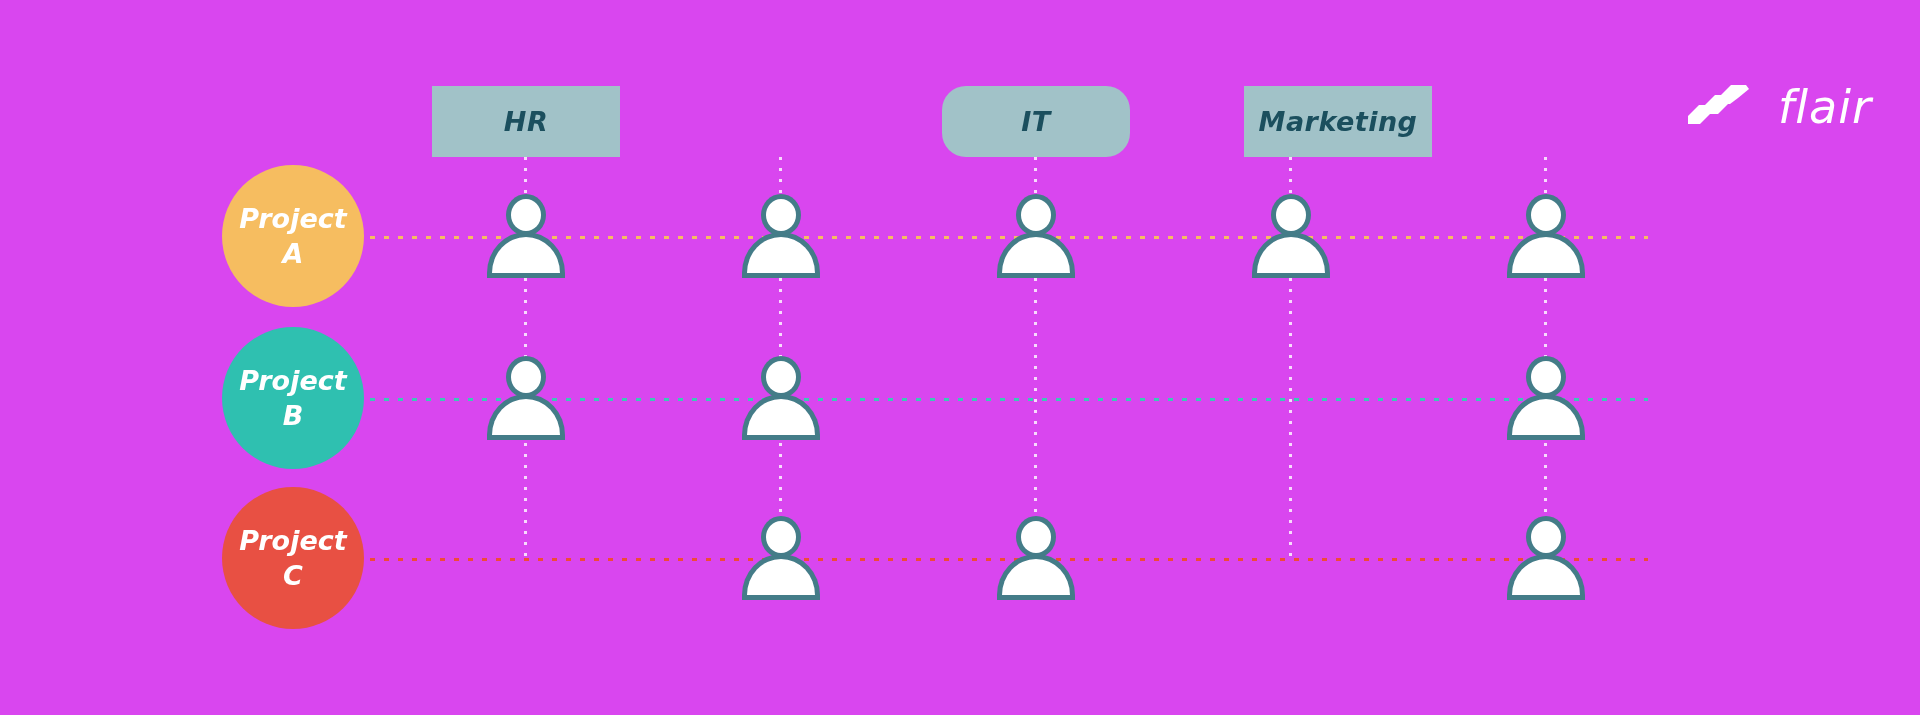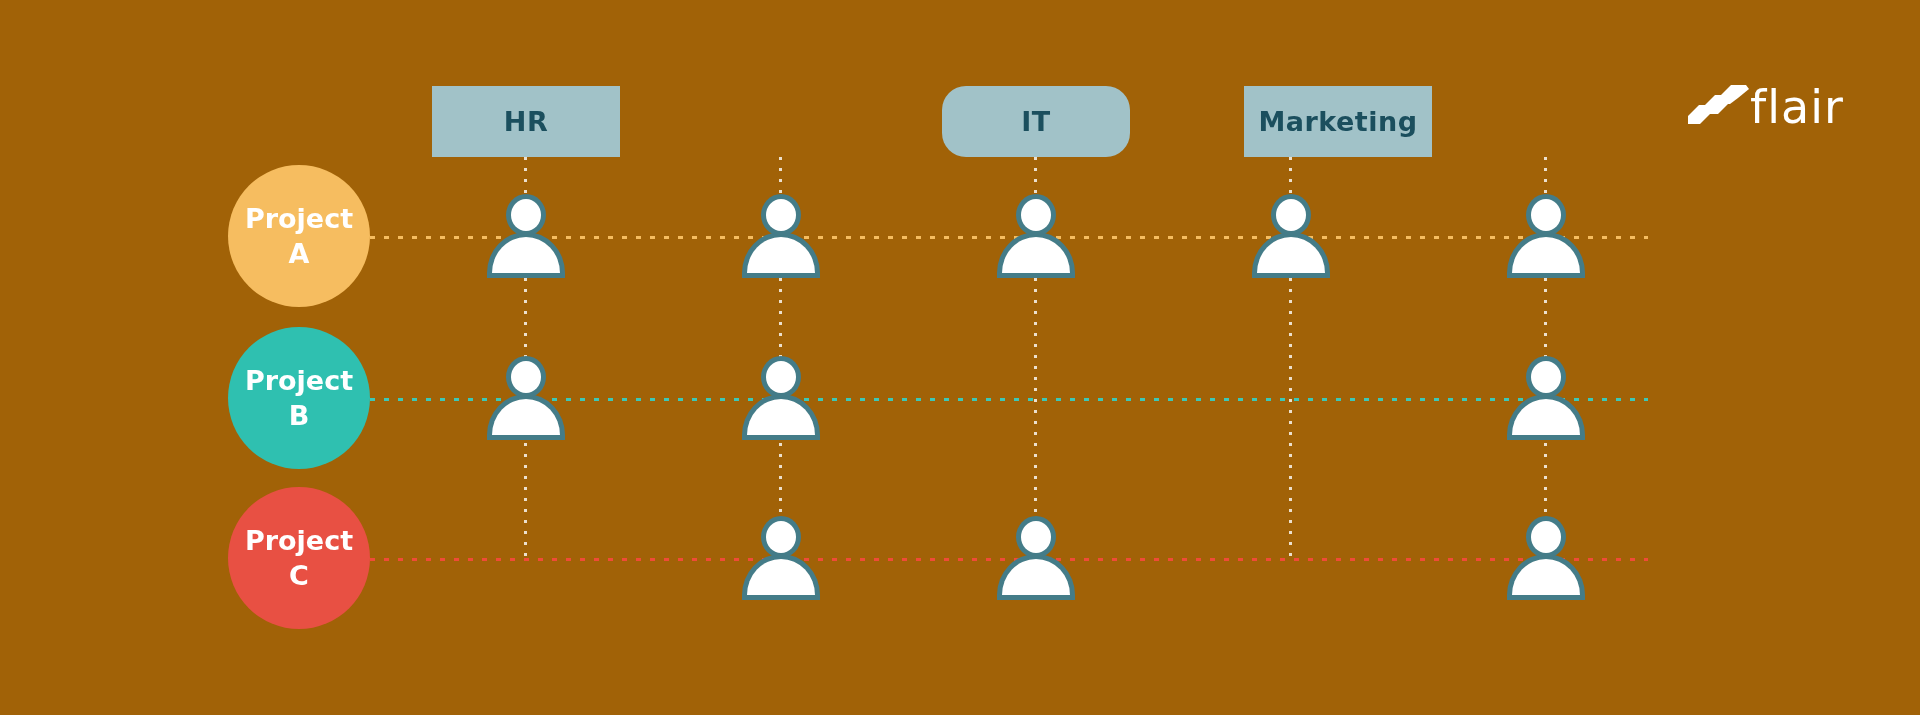--- a/index.html
+++ b/index.html
@@ -5,22 +5,23 @@
   html, body {
     margin: 0;
     padding: 0;
     background: #447c88;
     font-family: "DejaVu Sans", "Liberation Sans", sans-serif;
   }
   .stage {
     position: relative;
     width: 1920px;
     height: 715px;
-    background: #a16207;
+    background: #d946ef;
     overflow: hidden;
+    font-style: italic;
   }
 
   
   .dept {
     position: absolute;
     top: 86px;
     width: 188px;
     height: 71px;
     background: #a1c2c8;
     color: #1b4f5e;
@@ -38,21 +39,21 @@
   .dept-operations{ left: 1452px; }
 
   
   .logo {
     position: absolute;
     left: 1686px;
     top: 76px;
     height: 62px;
     display: flex;
     align-items: center;
-    gap: 0;
+    gap: 28px;
     color: #ffffff;
   }
   .logo-text {
     font-size: 46px;
     font-weight: 500;
     letter-spacing: 1px;
     line-height: 62px;
   }
 
   
@@ -80,21 +81,21 @@
   .hline-a { top: 236px;
     background: repeating-linear-gradient(90deg, #f6bd60 0 5px, transparent 5px 14px); }
   .hline-b { top: 398px;
     background: repeating-linear-gradient(90deg, #3dc7b6 0 5px, transparent 5px 14px); }
   .hline-c { top: 558px;
     background: repeating-linear-gradient(90deg, #ef4b38 0 5px, transparent 5px 14px); }
 
   
   .proj {
     position: absolute;
-    left: 228px;
+    left: 222px;
     width: 142px;
     height: 142px;
     border-radius: 50%;
     display: flex;
     flex-direction: column;
     align-items: center;
     justify-content: center;
     color: #ffffff;
     font-size: 27px;
     font-weight: 600;

